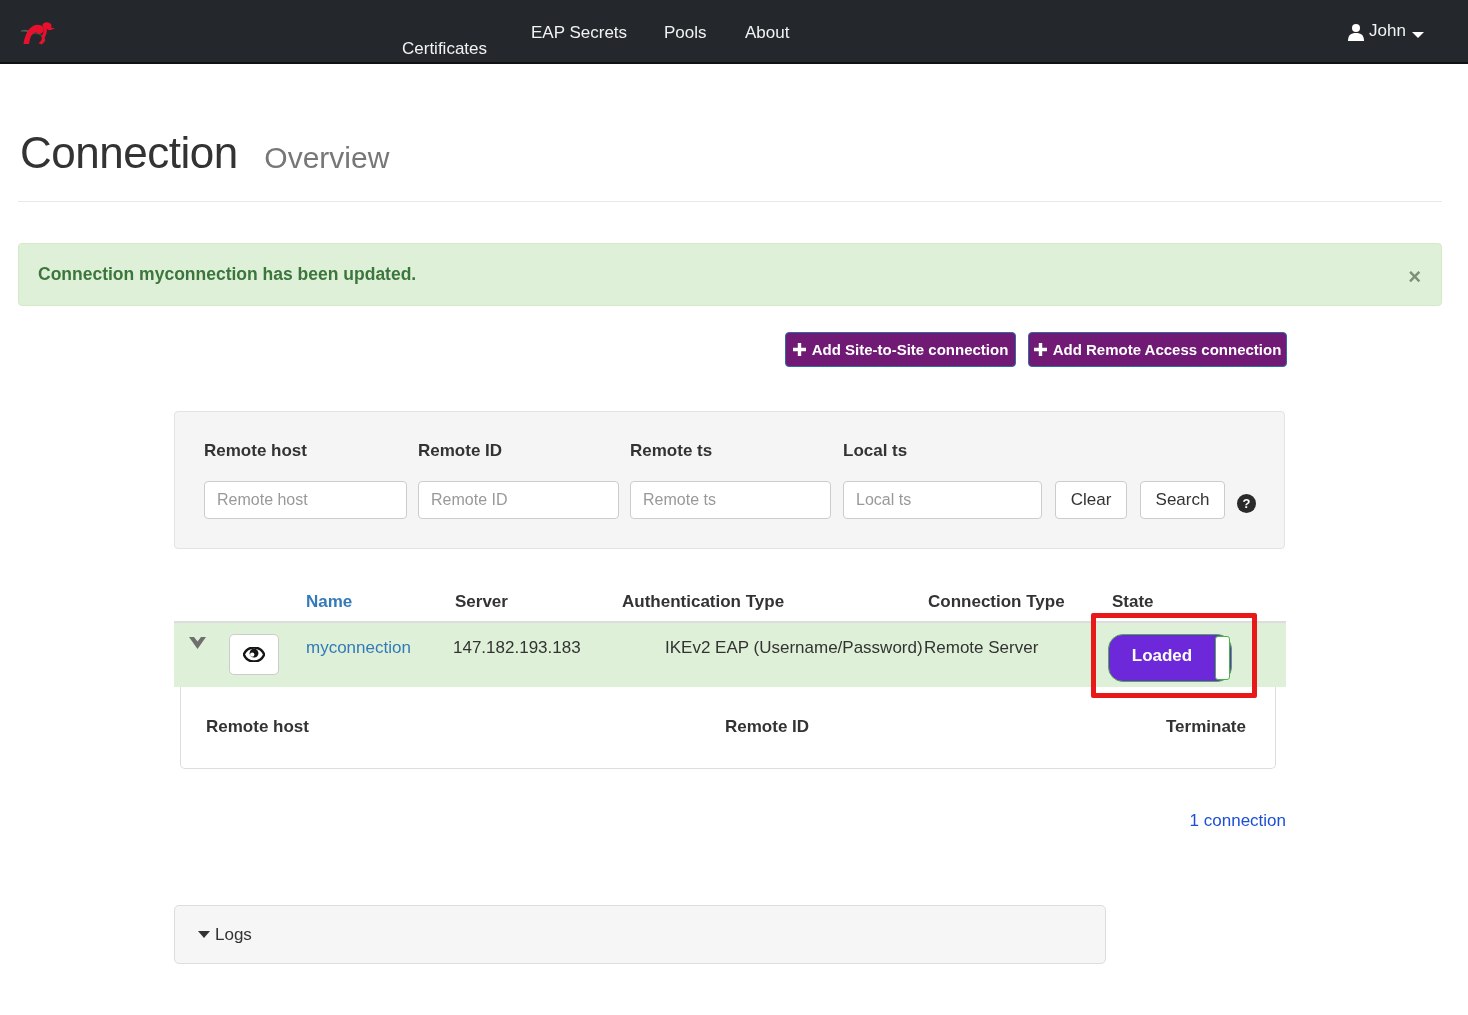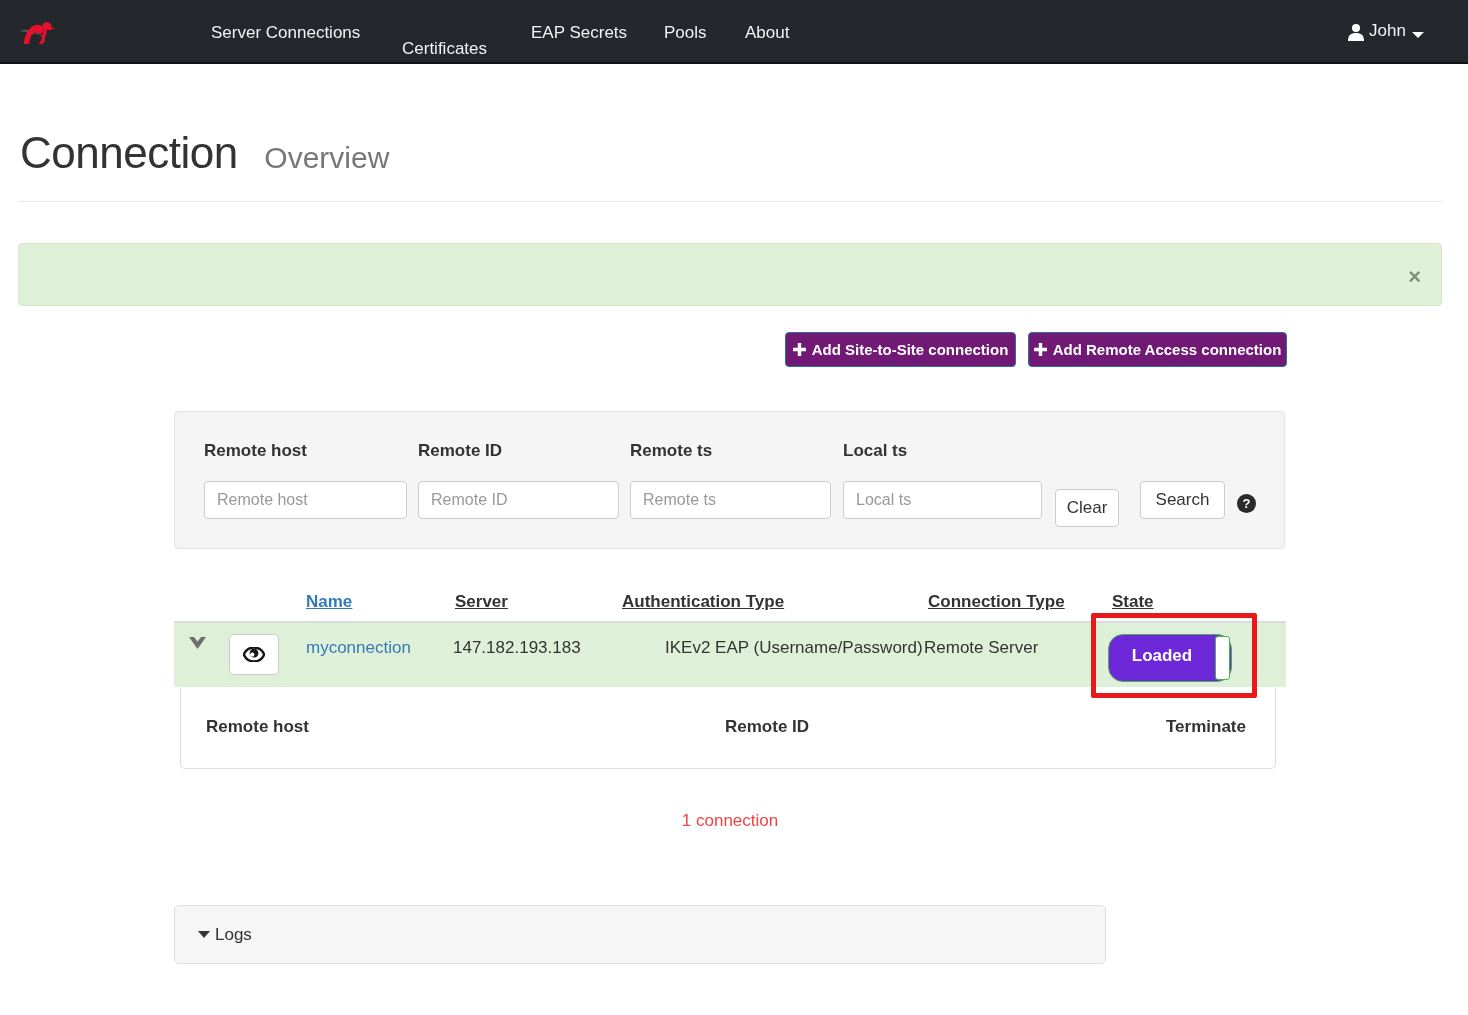--- a/index.html
+++ b/index.html
@@ -26,88 +26,88 @@
   .btnp { position:absolute; top:332px; height:35px; background:#701a75; border:1px solid #2e6da4; border-radius:4px; color:#fff; font-weight:bold; font-size:15px; text-align:center; line-height:33px; white-space:nowrap; }
   .btnp svg { vertical-align:-1px; margin-right:6px; }
 
   
   .well { position:absolute; left:174px; top:411px; width:1111px; height:138px; background:#f5f5f5; border:1px solid #e3e3e3; border-radius:4px; }
   .wlabel { position:absolute; top:441px; font-size:17px; font-weight:bold; color:#333; }
   .winput { position:absolute; top:481px; height:38px; background:#fff; border:1px solid #ccc; border-radius:4px; color:#999; font-size:16px; padding-left:12px; line-height:36px; }
   .wbtn { position:absolute; top:481px; height:38px; background:#fff; border:1px solid #ccc; border-radius:4px; color:#333; font-size:17px; text-align:center; line-height:36px; }
 
   
-  .th { position:absolute; top:592px; font-size:17px; font-weight:bold; color:#333;text-decoration:underline; }
+  .th { position:absolute; top:592px; font-size:17px; font-weight:bold; color:#333; }
   .thead-border { position:absolute; left:174px; top:621px; width:1112px; height:2px; background:#ddd; }
   .row1 { position:absolute; left:174px; top:623px; width:1112px; height:64px; background:#dff0d8; }
   .td { position:absolute; top:638px; font-size:17px; color:#333; }
   .eyebtn { position:absolute; left:229px; top:634px; width:50px; height:41px; background:#fff; border:1px solid #ccc; border-radius:5px; }
   .toggle { position:absolute; left:1108px; top:634px; width:124px; height:48px; background:#6d28d9; border:1px solid #4cae4c; border-radius:15px; }
   .toggle .knob { position:absolute; right:1px; top:1px; bottom:1px; width:15px; background:#fff; border-radius:3px; border:1px solid #4cae4c; }
   .toggle .lbl { position:absolute; left:0; right:16px; top:0; bottom:0; text-align:center; line-height:41px; color:#fff; font-weight:bold; font-size:17px; }
   .redbox { position:absolute; z-index:10; left:1091px; top:613px; width:166px; height:85px; border:5px solid #e81919; border-radius:2px; }
 
   
   .subpanel { position:absolute; left:180px; top:687px; width:1096px; height:82px; background:#fff; border:1px solid #ddd; border-top:none; border-radius:0 0 5px 5px; }
   .sub-th { position:absolute; top:717px; font-size:17px; font-weight:bold; color:#333; }
 
-  .oneconn { position:absolute; left:174px; top:811px; width:1112px; text-align:center; font-size:17px; color:#ef4444; }
+  .oneconn { position:absolute; left:174px; top:811px; width:1112px; text-align:right; font-size:17px; color:#1d4ed8; }
 
   
   .logs { position:absolute; left:174px; top:905px; width:932px; height:59px; background:#f6f6f6; border:1px solid #ddd; border-radius:5px; }
   .logs .cap { position:absolute; left:23px; top:0; line-height:57px; color:#333; font-size:17px; }
 </style>
 </head>
 <body>
   <div class="navbar">
     <svg class="abs" style="left:21px; top:22px;" width="34" height="23" viewBox="0 0 34 23">
       <path d="M0 8.5 C4 7 8 8 13 10.5 L12 12.5 C8 10.5 4 9 0 9.8 Z" fill="#565b56"></path>
       <path d="M7 11 C12 9.5 17 10.5 21 13 C24 15 25 17.5 24 20 L21 19 C22.5 16.5 20.5 13.5 17 12.5 C13.5 11.5 10 11.5 7 12.5 Z" fill="#2d4f45"></path>
       <path d="M2.5 22 C3.5 15 6 7.5 12 4 C16 1.8 20 2.5 22 5 C23.5 7 23 9.5 21 11 C19 12.5 16.5 12 15.5 10.5 C13 10.5 10.5 12.5 9.5 15.5 C8.8 17.5 8.3 20 8 22 Z" fill="#e8112d"></path>
       <path d="M21.5 2.5 C23 0.5 26 -0.3 28.5 1 C30.5 2 31 4 30 5.5 L34 6.5 L29.5 8 C28 8.5 26.5 8 25.8 6.5 C26.2 9.5 25.5 13 23.5 15.5 C24.5 18 23.5 20.8 20.5 22.5 L17.5 21 C20.5 19.3 21.5 16.8 20.3 14.2 C22.5 11.8 23.3 8.5 22.3 5.8 C21.8 4.6 21.5 3.5 21.5 2.5 Z" fill="#e8112d"></path>
     </svg>
-    <div class="navlink" style="left:211px; top:2px;">Server Connections</div>
     <div class="navlink" style="left:402px; top:18px;">Certificates</div>
     <div class="navlink" style="left:531px; top:2px;">EAP Secrets</div>
     <div class="navlink" style="left:664px; top:2px;">Pools</div>
     <div class="navlink" style="left:745px; top:2px;">About</div>
     <svg class="abs" style="left:1347px; top:23px;" width="18" height="18" viewBox="0 0 18 18">
       <circle cx="9" cy="5" r="4" fill="#fff"></circle>
       <path d="M1 18 C1 12 4 10 9 10 C14 10 17 12 17 18 Z" fill="#fff"></path>
     </svg>
     <div class="navlink" style="left:1369px;">John</div>
     <svg class="abs" style="left:1412px; top:32px;" width="12" height="6" viewBox="0 0 12 6">
       <path d="M0 0 L12 0 L6 6 Z" fill="#fff"></path>
     </svg>
   </div>
 
   <div class="h1">Connection <small>Overview</small></div>
   <div class="hr"></div>
 
   <div class="alert">
+    <div class="msg">Connection myconnection has been updated.</div>
     <div class="close">×</div>
   </div>
 
   <div class="btnp" style="left:785px; width:231px;"><svg width="13" height="13" viewBox="0 0 13 13">
       <path d="M4.8 0 h3.4 v4.8 h4.8 v3.4 h-4.8 v4.8 h-3.4 v-4.8 h-4.8 v-3.4 h4.8 Z" fill="#fff"></path>
     </svg>Add Site-to-Site connection</div>
   <div class="btnp" style="left:1028px; width:259px;"><svg width="13" height="13" viewBox="0 0 13 13">
       <path d="M4.8 0 h3.4 v4.8 h4.8 v3.4 h-4.8 v4.8 h-3.4 v-4.8 h-4.8 v-3.4 h4.8 Z" fill="#fff"></path>
     </svg>Add Remote Access connection</div>
 
   <div class="well"></div>
   <div class="wlabel" style="left:204px;">Remote host</div>
   <div class="wlabel" style="left:418px;">Remote ID</div>
   <div class="wlabel" style="left:630px;">Remote ts</div>
   <div class="wlabel" style="left:843px;">Local ts</div>
   <div class="winput" style="left:204px; width:203px;">Remote host</div>
   <div class="winput" style="left:418px; width:201px;">Remote ID</div>
   <div class="winput" style="left:630px; width:201px;">Remote ts</div>
   <div class="winput" style="left:843px; width:199px;">Local ts</div>
-  <div class="wbtn" style="left:1055px; width:64px;margin-top:8px;">Clear</div>
+  <div class="wbtn" style="left:1055px; width:72px;">Clear</div>
   <div class="wbtn" style="left:1140px; width:85px;">Search</div>
   <svg class="abs" style="left:1237px; top:494px;" width="19" height="19" viewBox="0 0 19 19">
     <circle cx="9.5" cy="9.5" r="9.5" fill="#2b2b2b"></circle>
     <text x="9.5" y="14" font-size="13" font-weight="bold" fill="#fff" text-anchor="middle" font-family="Liberation Sans">?</text>
   </svg>
 
   <div class="th" style="left:306px; color:#337ab7;">Name</div>
   <div class="th" style="left:455px;">Server</div>
   <div class="th" style="left:622px;">Authentication Type</div>
   <div class="th" style="left:928px;">Connection Type</div>

